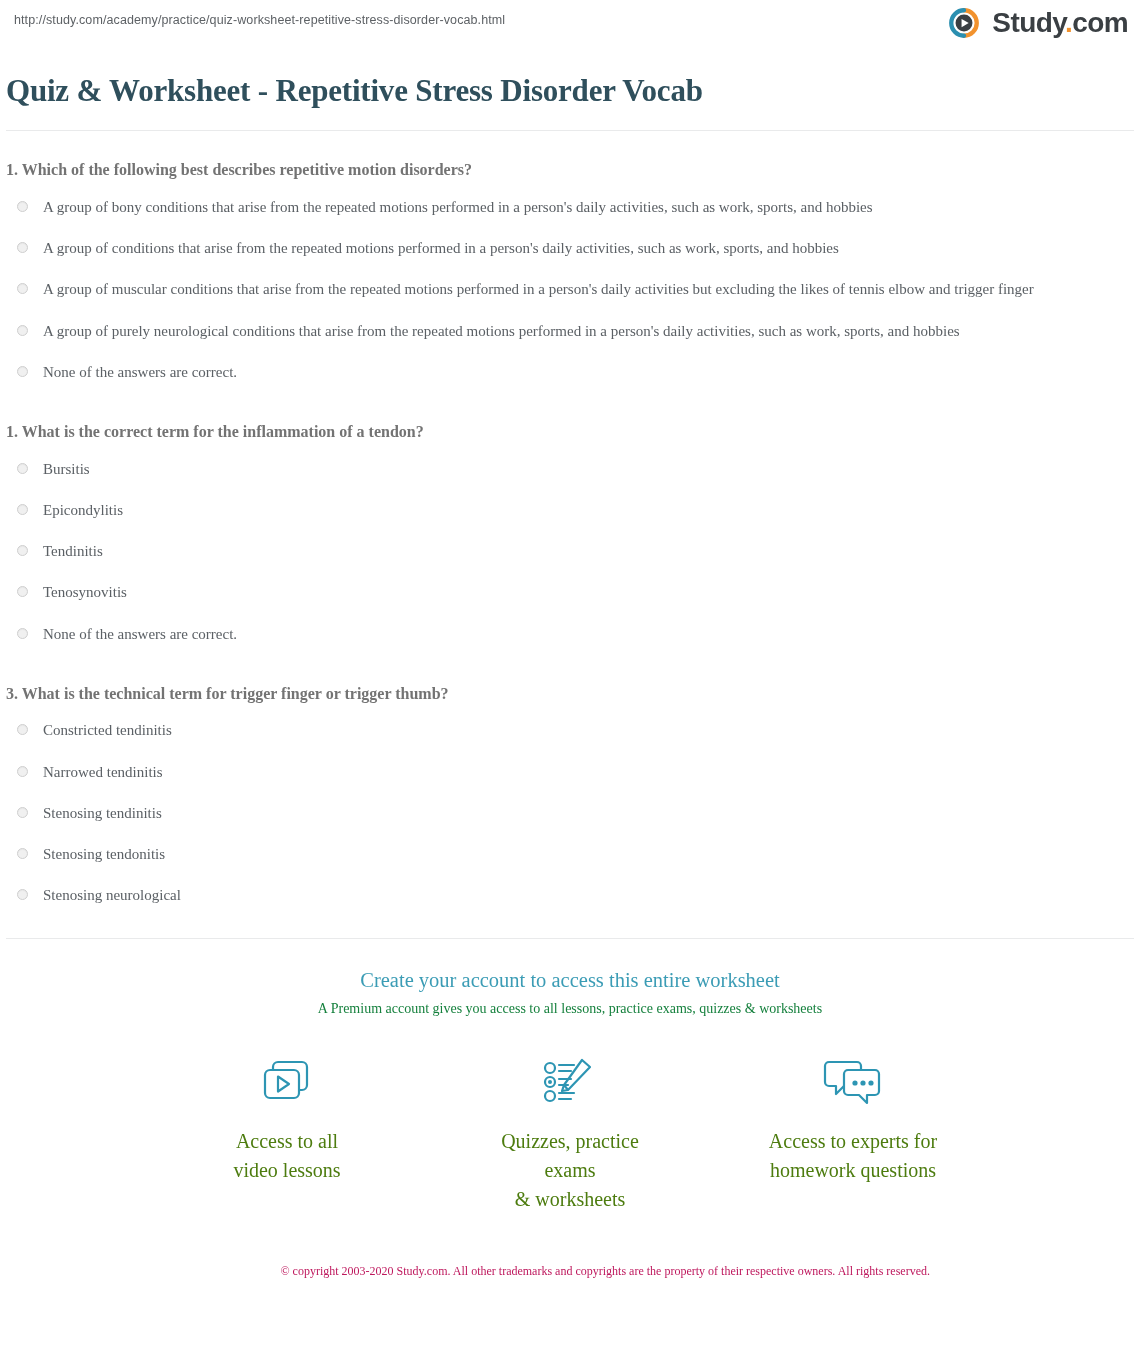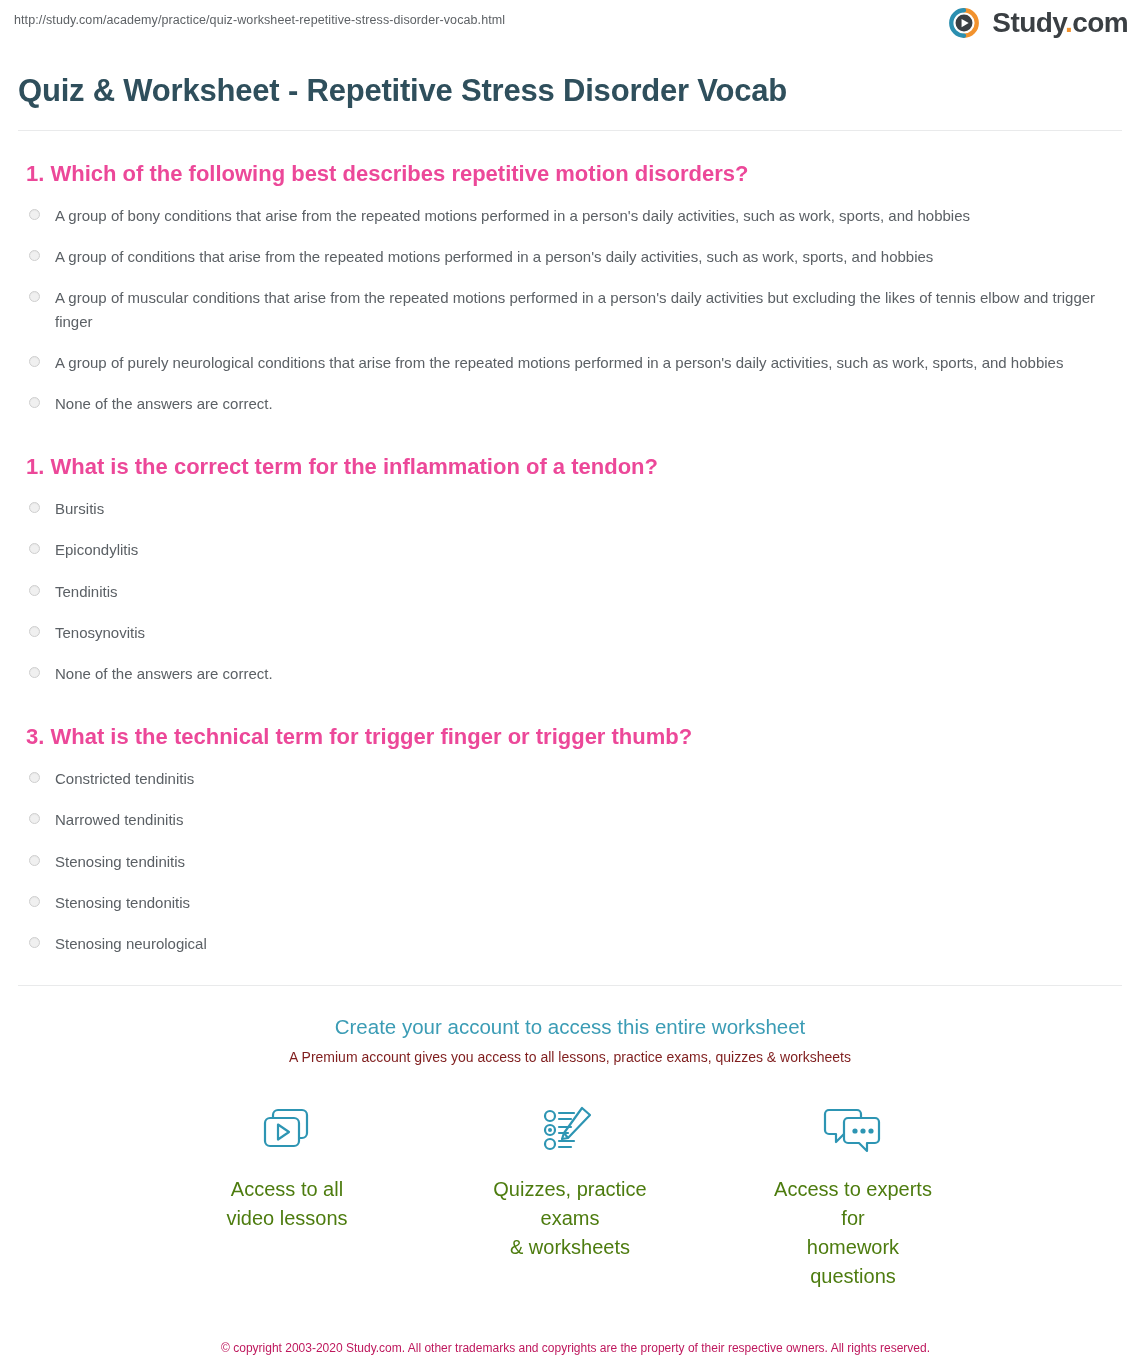--- a/index.html
+++ b/index.html
@@ -43,45 +43,45 @@
     font-size: 28px;
     font-weight: 600;
     color: #3a3f43;
     letter-spacing: -0.6px;
     line-height: 1;
     white-space: nowrap;
   }
   .logo-text .dot { color: #f2922d; }
 
   
-  .page-wrap { padding: 0 18px; }
+  .page-wrap { padding: 0 6px; font-family: Liberation Serif, serif; }
   h1.title {
     margin: 16px 0 0 0;
     font-size: 31px;
     font-weight: 700;
     line-height: 1.2;
     color: #2f4f5c;
     letter-spacing: -0.2px;
   }
   .rule {
     height: 1px;
     background: #e9eaeb;
     margin: 21px 0 0 0;
     border: 0;
   }
 
   
   .questions { margin-top: 18px; }
   .question-block { margin-bottom: 18px; }
   .q-text {
-    font-size: 22px;
+    font-size: 16px;
     font-weight: 700;
-    color: #ec4899;
+    color: #737373;
     line-height: 1.35;
-    margin: 0 0 6px 8px;
+    margin: 0 0 6px 0;
     padding-top: 10px;
   }
   .options { margin: 0; padding: 0; list-style: none; }
   .option {
     display: flex;
     align-items: flex-start;
     padding: 9px 0 9px 0;
     line-height: 1.55;
   }
   .radio {
@@ -108,21 +108,21 @@
   .cta-heading {
     margin: 28px 0 0 0;
     font-size: 20.5px;
     font-weight: 400;
     color: #3b9cb5;
     line-height: 1.3;
   }
   .cta-sub {
     margin: 8px 0 0 0;
     font-size: 14px;
-    color: #7f1d1d;
+    color: #15803d;
   }
   .perks {
     display: flex;
     justify-content: center;
     gap: 108px;
     margin-top: 36px;
   }
   .perk { width: 175px; text-align: center; }
   .perk-icon { height: 62px; display: flex; align-items: center; justify-content: center; }
   .perk-label {

